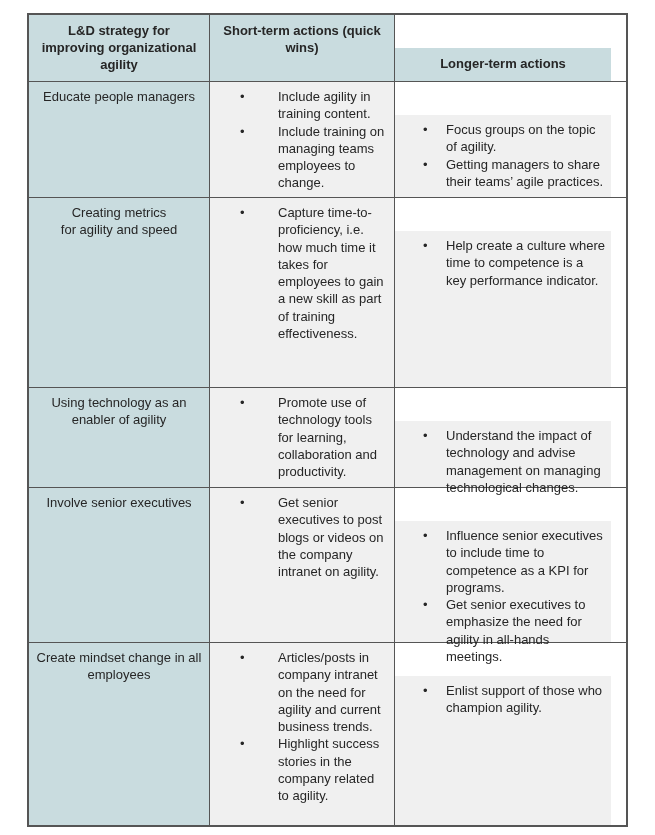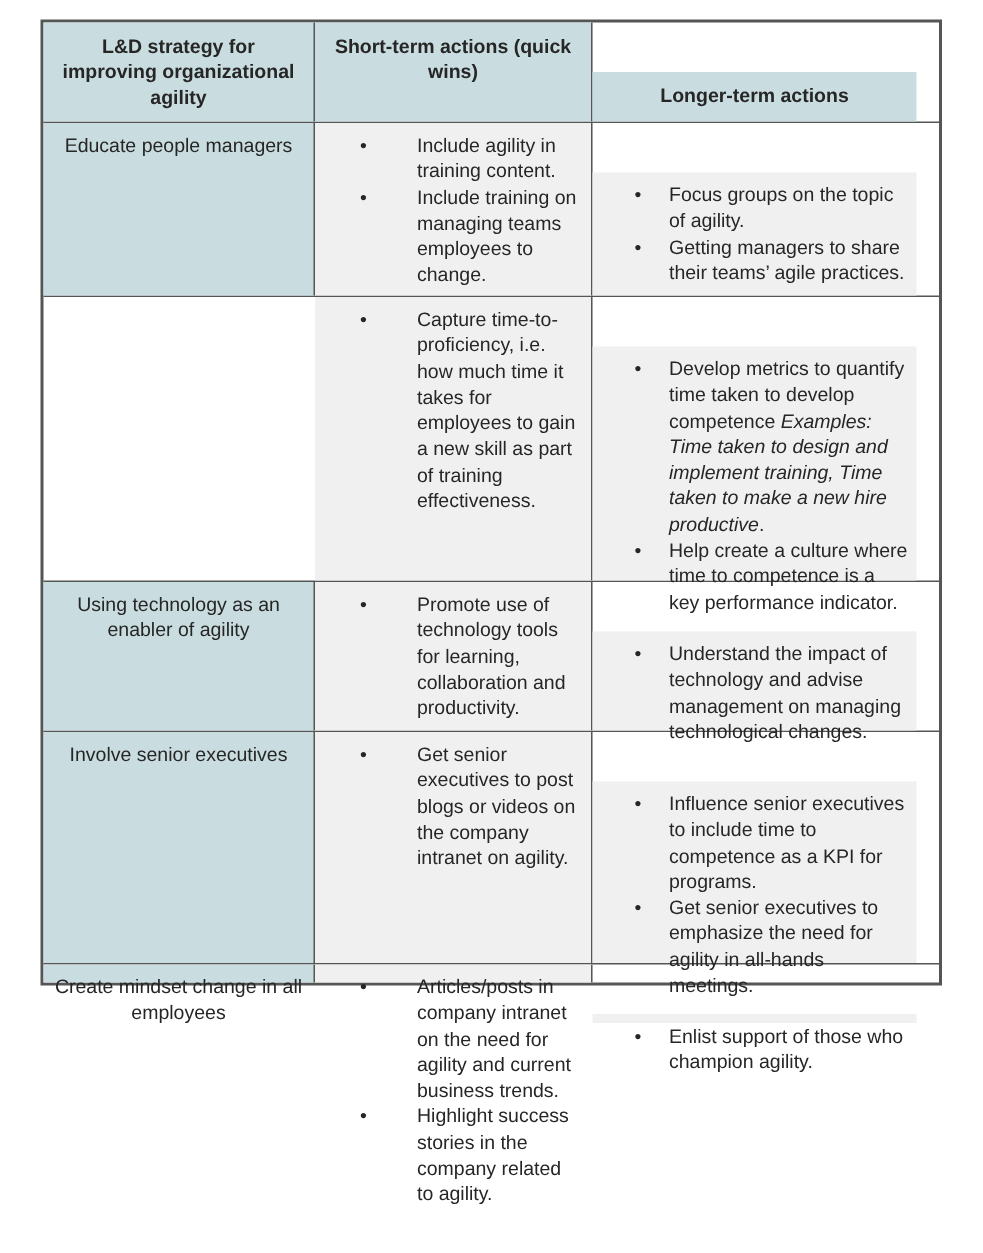--- a/index.html
+++ b/index.html
@@ -1,18 +1,18 @@
 <!DOCTYPE html>
 <html><head>
 <meta charset="utf-8">
 <style>
   html, body { margin: 0; padding: 0; background: #ffffff; }
   body { width: 655px; height: 835px; position: relative; overflow: hidden;
          font-family: "Liberation Sans", sans-serif; color: #262626; }
-  .tbl { position: absolute; left: 27px; top: 13px; width: 601px; height: 644px;
+  .tbl { position: absolute; left: 27px; top: 13px; width: 601px; height: 814px;
          border: 2px solid #555; box-sizing: border-box; }
   .row { position: absolute; left: 0; right: 0; border-bottom: 1.5px solid #555; box-sizing: border-box; }
   .row.last { border-bottom: none; }
   .cell { position: absolute; top: 0; bottom: 0; box-sizing: border-box; font-size: 13px; line-height: 17.3px; }
   .c1 { left: 0; width: 181px; background: #c9dcdf; border-right: 1.5px solid #555; text-align: center; padding: 6px 6px 0 6px; }
   .c2 { left: 181px; width: 185px; background: #f0f0f0; border-right: 1.5px solid #555; padding: 6px 6px 0 0; }
   .c3 { left: 366px; right: 15px; background: #f0f0f0; padding: 6px 4px 0 0; margin-top: 33px; }
   .hdr .cell { background: #c9dcdf; font-weight: bold; text-align: center; padding: 7px 8px 0 8px; font-size: 13px; line-height: 17px; }
   ul { margin: 0; padding: 0; list-style: none; }
   li { position: relative; padding-left: 68px; }
@@ -42,28 +42,31 @@
     </div>
     <div class="cell c3">
       <ul>
         <li>Focus groups on the topic of agility.</li>
         <li>Getting managers to share their teams’ agile practices.</li>
       </ul>
     </div>
   </div>
 
   <div class="row" style="top:183px;height:190px;">
+    <div class="cell c1">
+      <div>Creating metrics</div>
+      <div>for agility and speed</div>
+    </div>
     <div class="cell c2">
       <ul>
         <li>Capture time-to-proficiency, i.e. how much time it takes for employees to gain a new skill as part of training effectiveness.</li>
       </ul>
     </div>
     <div class="cell c3">
       <ul>
-        <li><span>Develop metrics to quantify time taken to develop competence </span><em>Examples: Time taken to design and implement training, Time taken to make a new hire productive</em><span>.</span></li>
         <li>Help create a culture where time to competence is a key performance indicator.</li>
       </ul>
     </div>
   </div>
 
   <div class="row" style="top:373px;height:100px;">
     <div class="cell c1">Using technology as an enabler of agility</div>
     <div class="cell c2">
       <ul>
         <li>Promote use of technology tools for learning, collaboration and productivity.</li>

